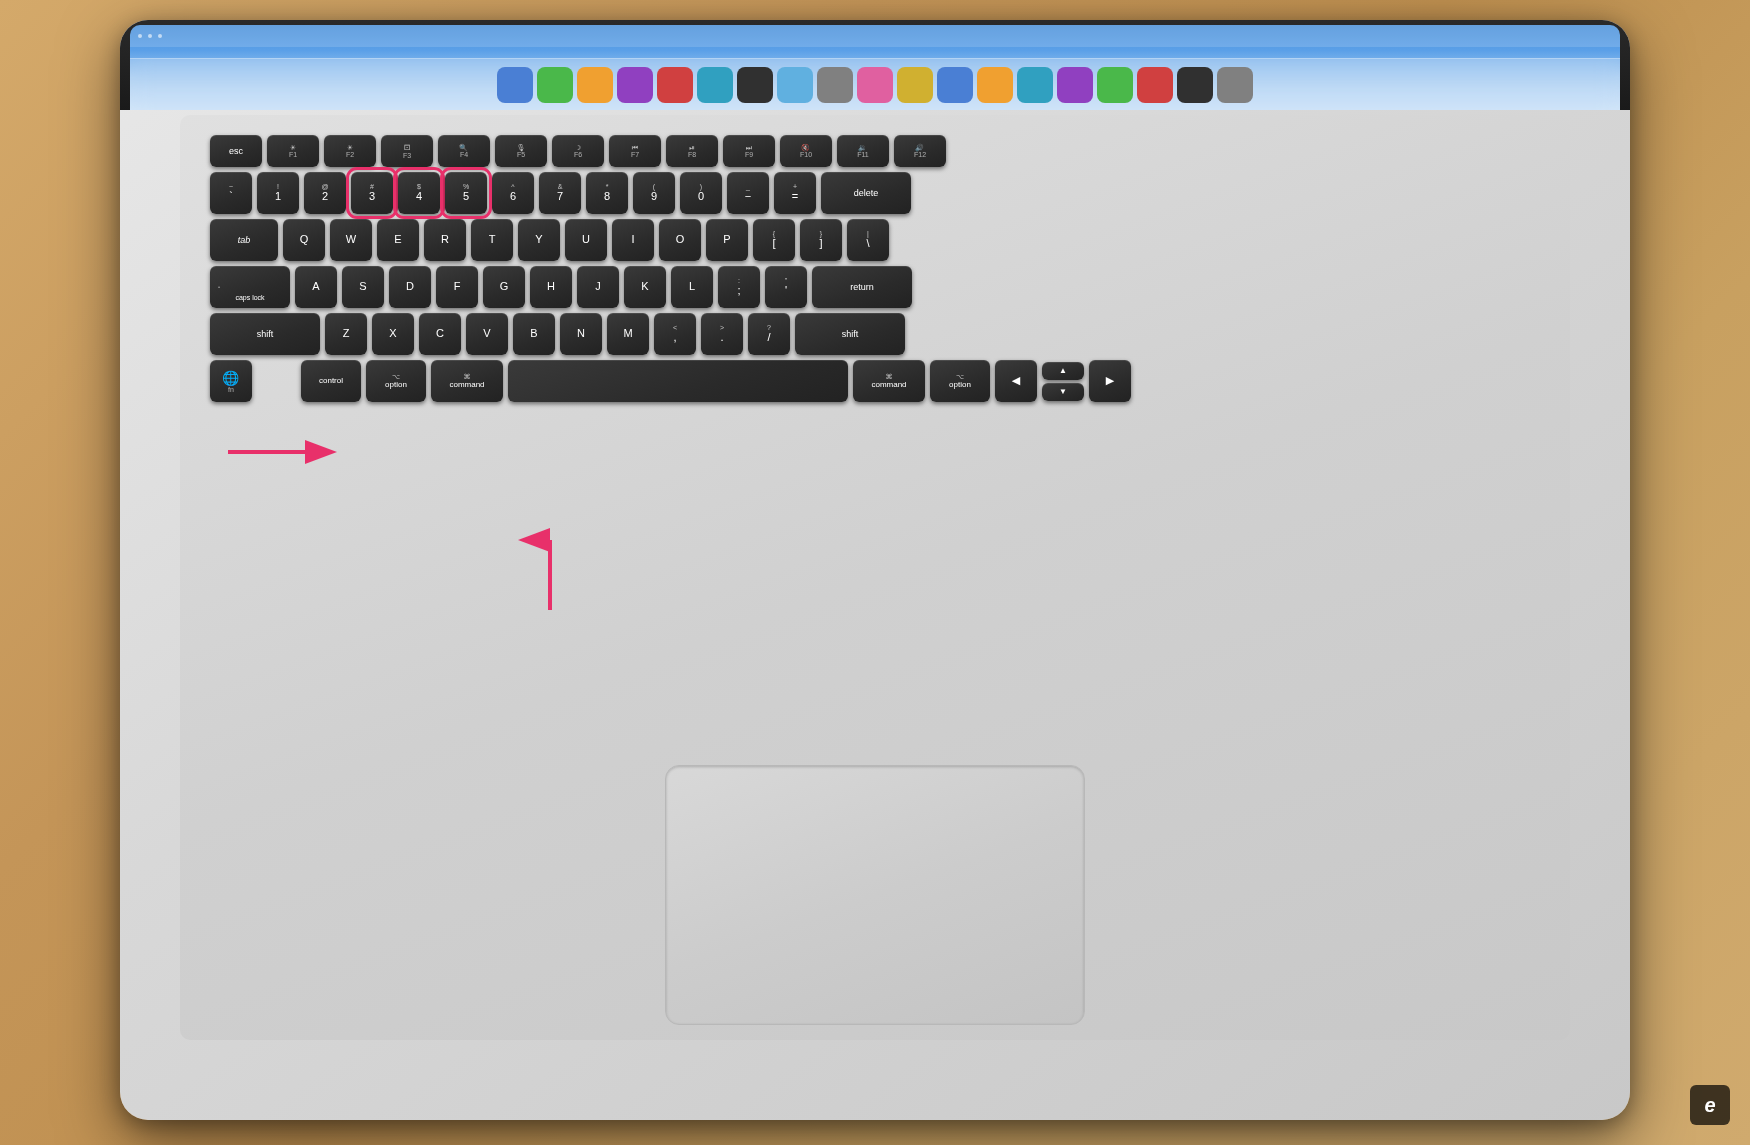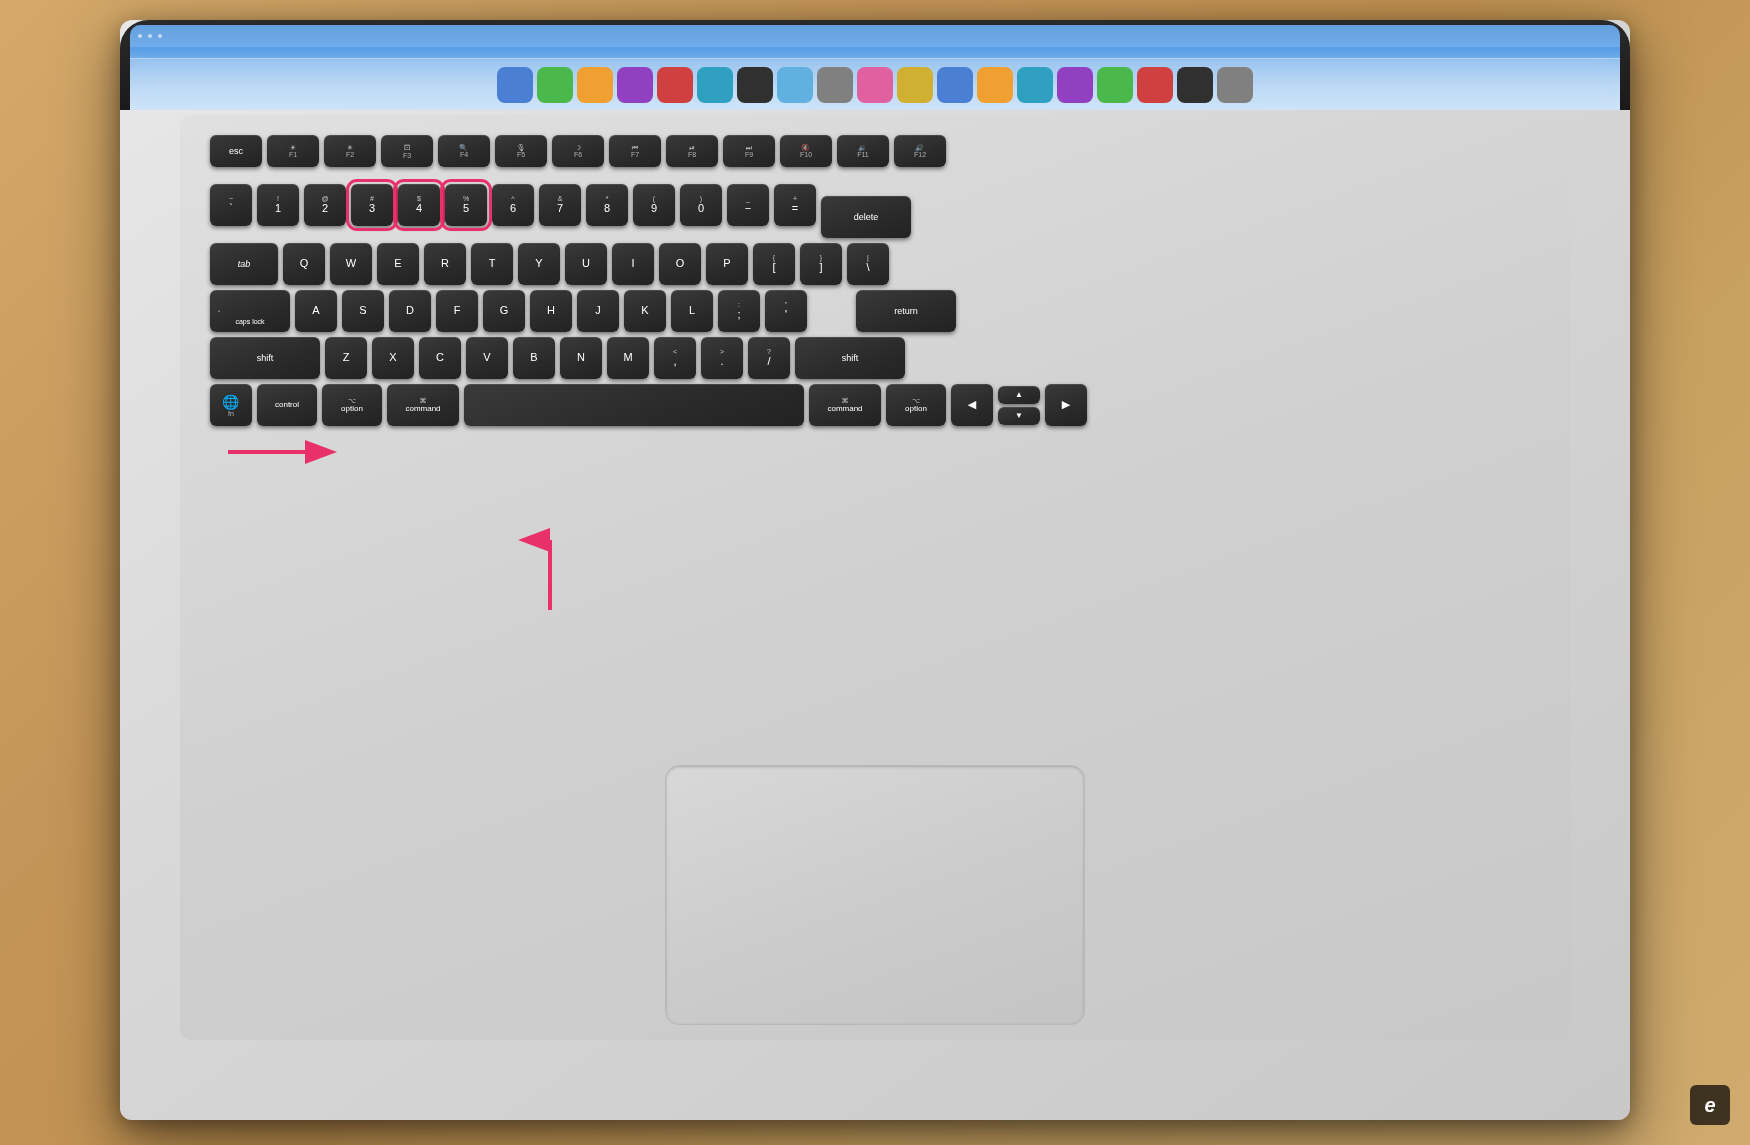--- a/index.html
+++ b/index.html
@@ -20,21 +20,21 @@
     }
 
     
     .macbook {
       position: absolute;
       top: 20px;
       left: 120px;
       width: 1510px;
       height: 1100px;
       background: linear-gradient(145deg, #e8e8e8 0%, #d8d8d8 40%, #c8c8c8 100%);
-      border-radius: 12px;
+      border-radius: 28px;
       box-shadow: 0 20px 60px rgba(0,0,0,0.5), 0 5px 20px rgba(0,0,0,0.3);
     }
 
     
     .screen-area {
       position: absolute;
       top: 0;
       left: 0;
       right: 0;
       height: 90px;
@@ -155,28 +155,28 @@
     }
 
     .key .sub-label {
       font-size: 7px;
       color: rgba(255,255,255,0.6);
       line-height: 1;
     }
     .key-caps { min-width: 80px; }
     .key-shift-l { min-width: 110px; }
     .key-shift-r { min-width: 110px; }
-    .key-return { min-width: 100px; margin-left: 44px; }
-    .key-delete { min-width: 90px; margin-top: 24px; }
+    .key-return { min-width: 100px; }
+    .key-delete { min-width: 90px; }
     .key-tab { min-width: 68px; font-style: italic; }
     .key-fn { min-width: 42px; }
     .key-space { min-width: 340px; }
     .key-command { min-width: 72px; }
     .key-option { min-width: 60px; }
-    .key-control { min-width: 60px; }
+    .key-control { min-width: 60px; margin-left: 44px; }
 
     
     .key-fn-row {
       height: 32px;
       min-width: 52px;
     }
 
     .key-esc {
       min-width: 52px;
       height: 32px;

